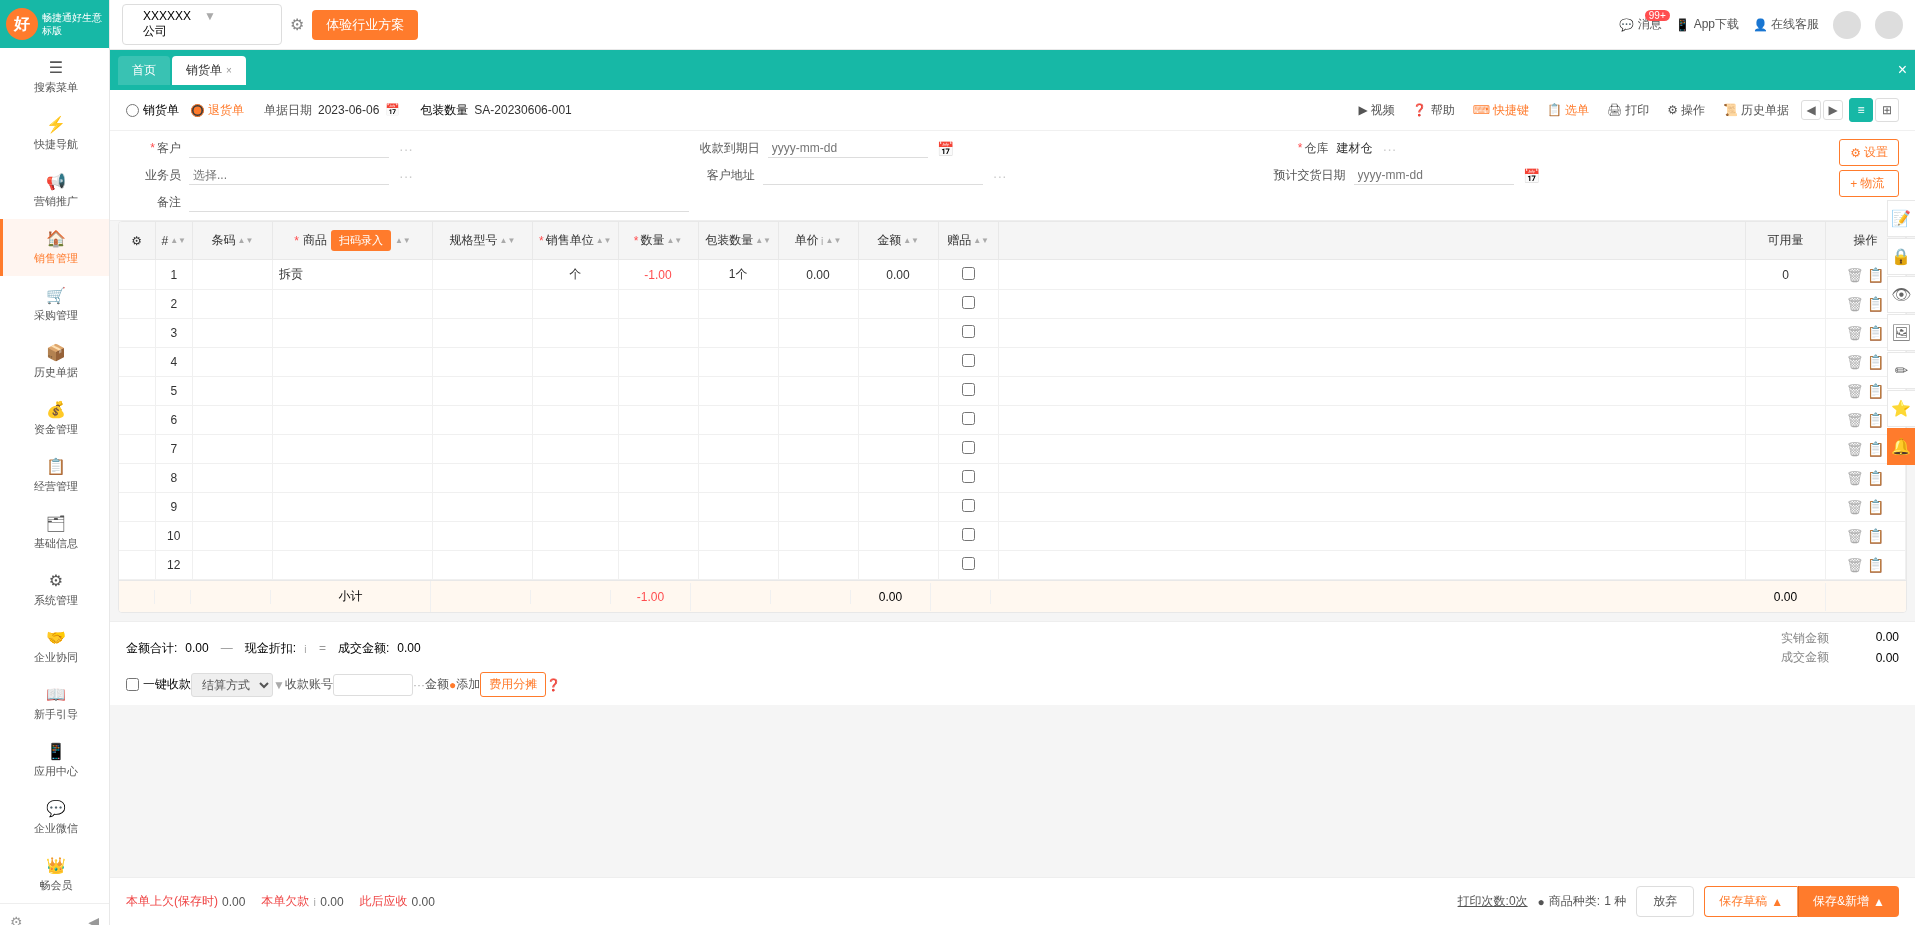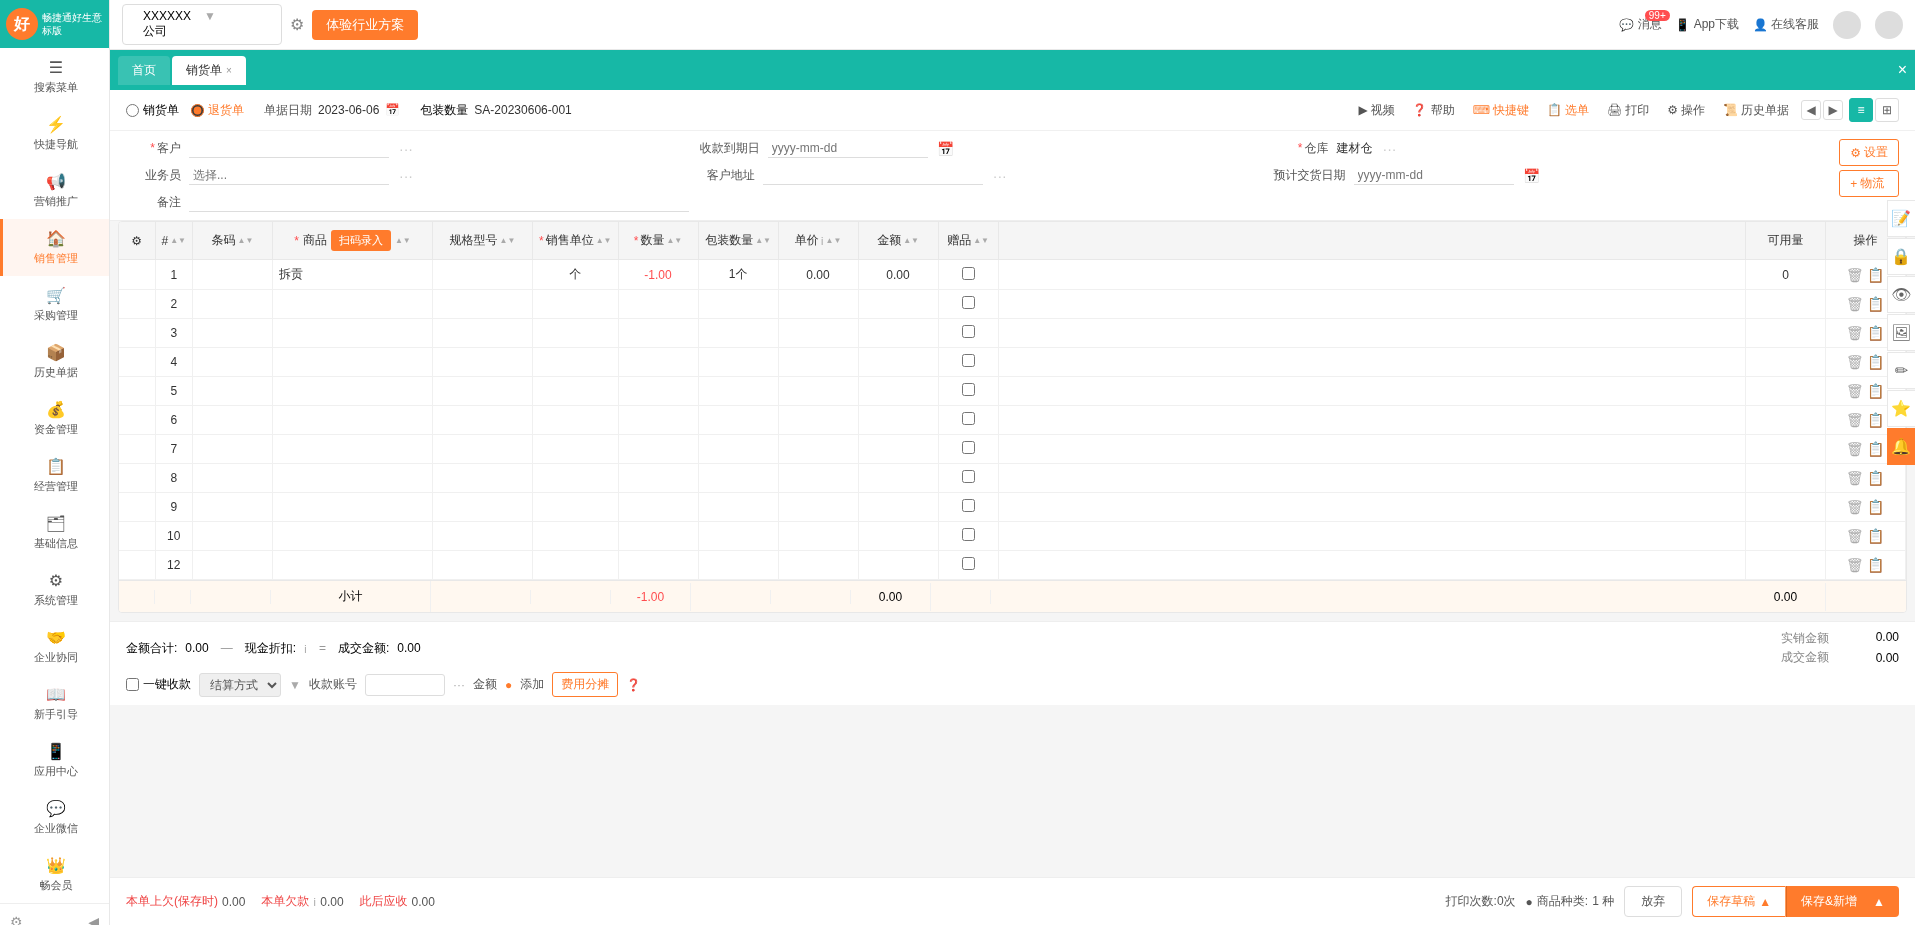--- a/index.html
+++ b/index.html
@@ -68,37 +68,37 @@
     .scan-btn { background: #ff7b2c; color: #fff; border: none; border-radius: 3px; padding: 3px 8px; cursor: pointer; font-size: 11px; }
     .th-sort { display: flex; align-items: center; justify-content: center; gap: 2px; }
     .sort-arrows { display: flex; flex-direction: column; font-size: 8px; color: #aaa; line-height: 0.9; }
     .icon-info { color: #aaa; cursor: pointer; font-size: 11px; }
     .action-icons { display: flex; gap: 4px; justify-content: center; }
     .row-action { color: #aaa; cursor: pointer; font-size: 14px; }
 
     
     .footer-bar { background: #fff; border-top: 1px solid #eee; padding: 8px 16px; display: flex; flex-direction: column; gap: 6px; }
     .footer-row1 { display: flex; align-items: center; gap: 8px; }
-    .footer-row2 { display: flex; align-items: center; gap: 8px; }
+    .footer-row2 { display: flex; align-items: center; }
     .checkbox-label { display: flex; align-items: center; gap: 4px; cursor: pointer; }
     .method-select { border: 1px solid #ddd; border-radius: 3px; padding: 3px 6px; color: #555; }
     .expense-btn { border: 1px solid #ff7b2c; color: #ff7b2c; background: #fff; border-radius: 3px; padding: 3px 8px; cursor: pointer; }
     .help-icon { color: #aaa; cursor: pointer; }
 
     
     .status-bar { background: #fff; border-top: 1px solid #eee; padding: 8px 16px; display: flex; align-items: center; gap: 16px; }
     .status-item { display: flex; align-items: center; gap: 4px; color: #555; }
     .status-item .label { color: #ef4444; }
     .status-item .value { font-weight: 500; }
     .status-bar-right { margin-left: auto; display: flex; align-items: center; gap: 10px; }
-    .print-info { color: #555; }
+    .print-info { color: #555; text-decoration: underline; }
     .product-type { display: flex; align-items: center; gap: 4px; color: #555; }
     .btn-abandon { border: 1px solid #ddd; background: #fff; border-radius: 4px; padding: 6px 16px; cursor: pointer; color: #555; }
     .btn-save-draft { border: 1px solid #ff7b2c; background: #fff; color: #ff7b2c; border-radius: 4px; padding: 6px 14px; cursor: pointer; display: flex; align-items: center; gap: 4px; }
-    .btn-save-new { background: #ff7b2c; color: #fff; border: none; border-radius: 4px; padding: 5px 14px; cursor: pointer; display: flex; align-items: center; gap: 16px; }
+    .btn-save-new { background: #ff7b2c; color: #fff; border: none; border-radius: 4px; padding: 5px 14px; cursor: pointer; display: flex; align-items: center; gap: 4px; }
     .split-btn-group { display: flex; }
     .split-btn-group .btn-save-draft { border-radius: 4px 0 0 4px; border-right: 1px solid #ff9a5c; }
     .split-btn-group .btn-save-new { border-radius: 0 4px 4px 0; border-left: 1px solid #e06920; }
 
     
     .right-fixed-panel { position: fixed; right: 0; top: 200px; display: flex; flex-direction: column; gap: 1px; z-index: 100; }
     .rfp-btn { width: 28px; background: #fff; border: 1px solid #e8e8e8; border-right: none; padding: 8px 4px; cursor: pointer; color: #666; display: flex; align-items: center; justify-content: center; font-size: 14px; writing-mode: vertical-rl; text-orientation: mixed; }
     .rfp-btn.orange-bg { background: #ff7b2c; color: #fff; border-color: #ff7b2c; }
 
     .content-wrapper { position: relative; flex: 1; display: flex; flex-direction: column; overflow: hidden; }

